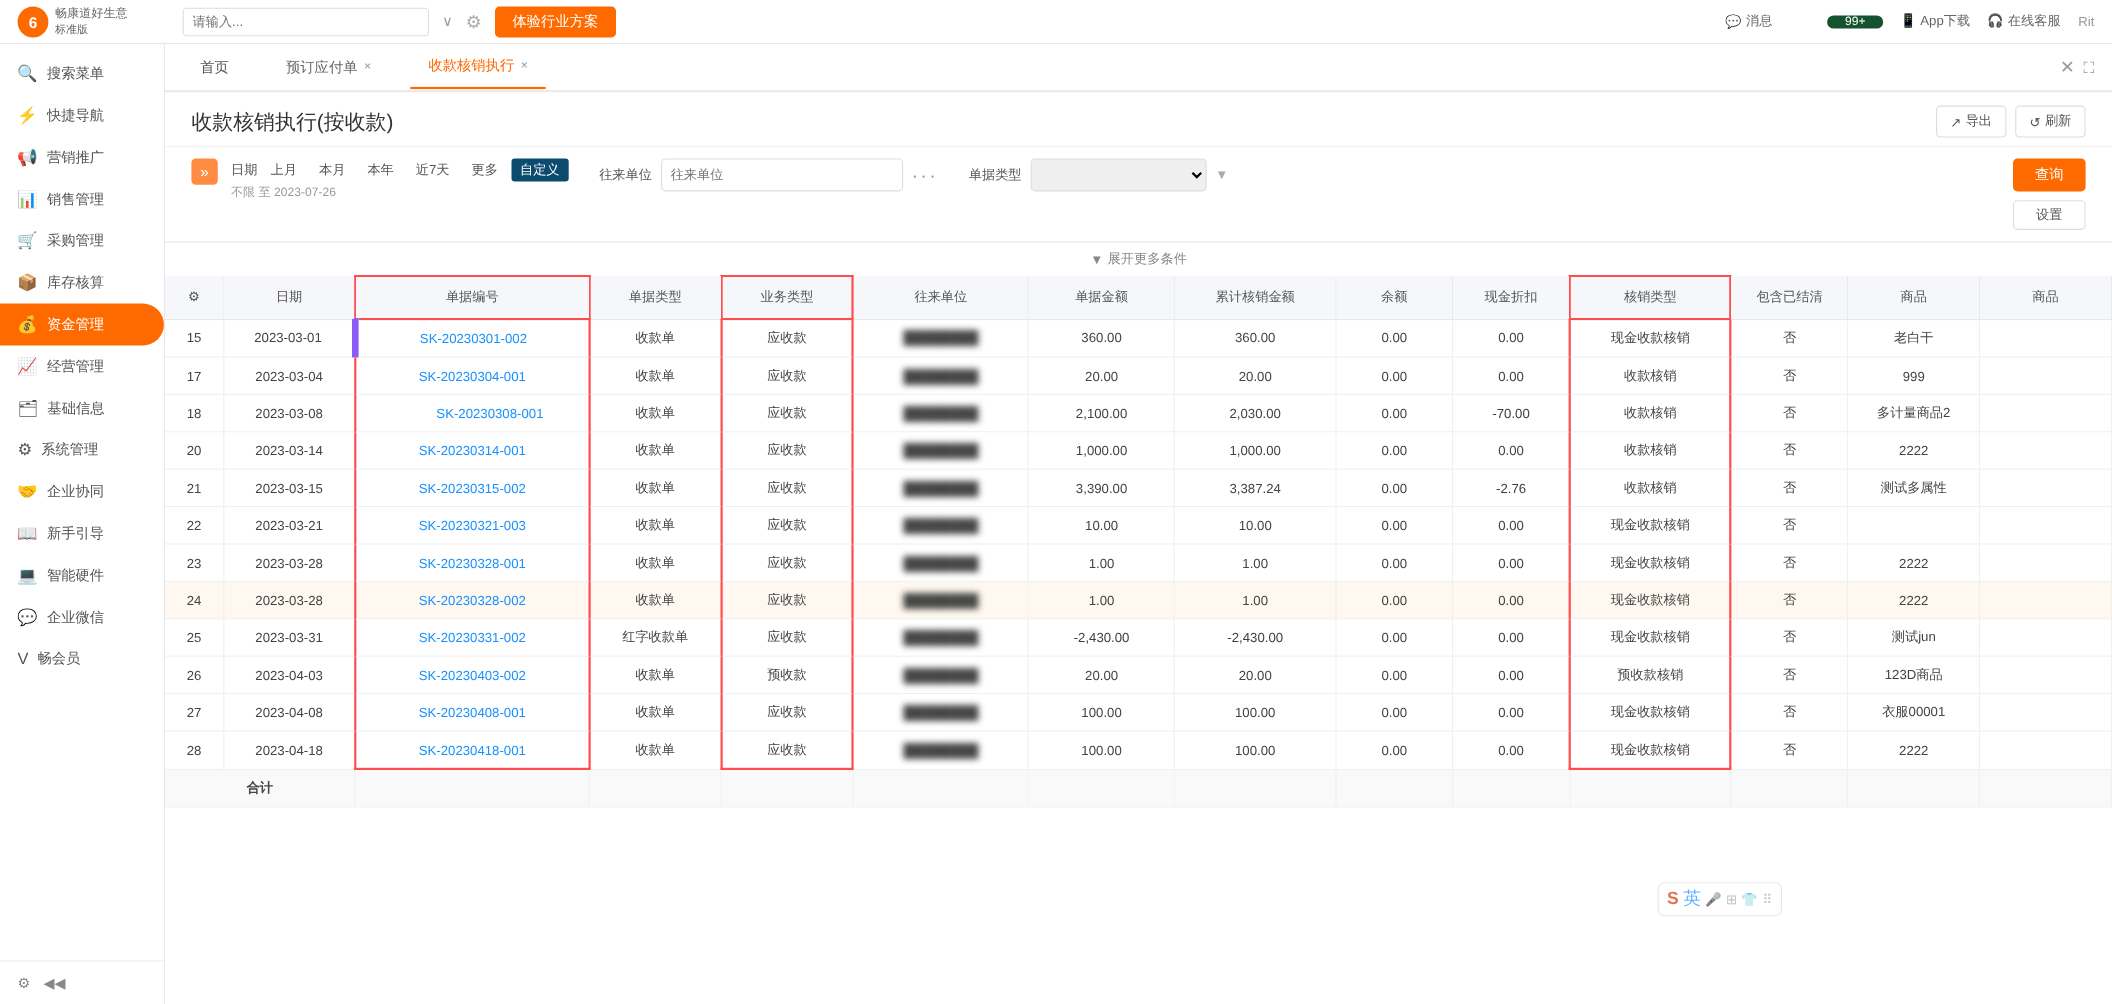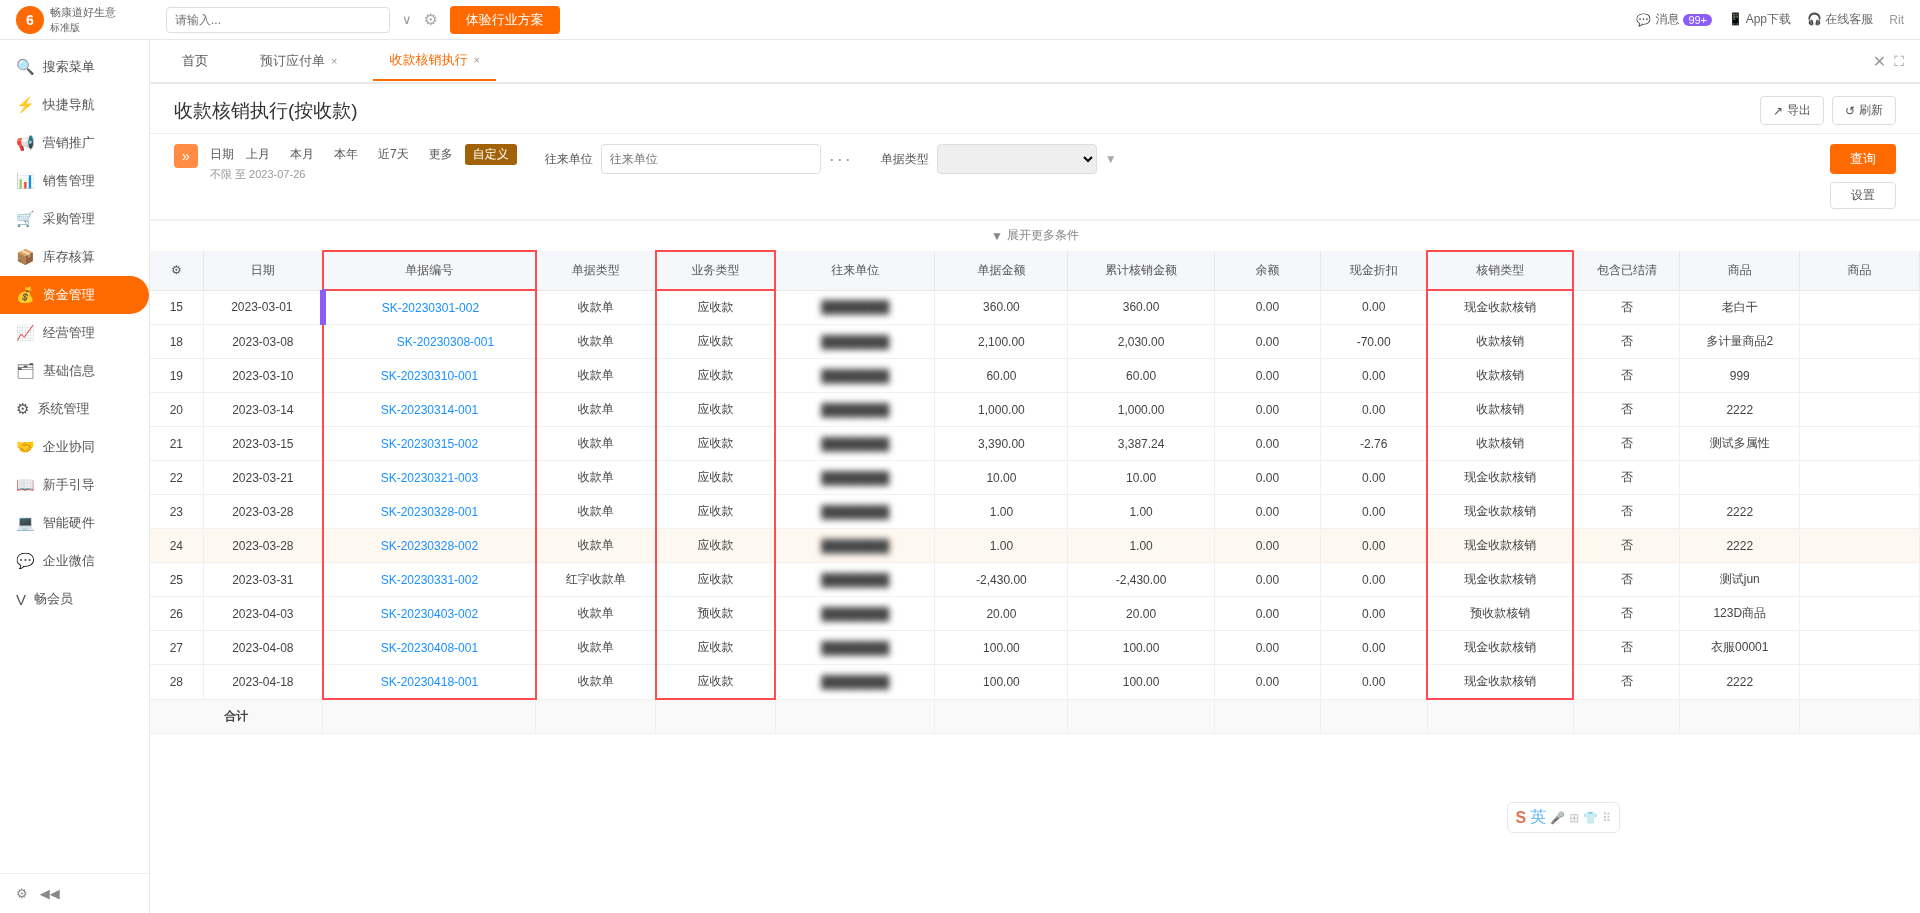--- a/index.html
+++ b/index.html
@@ -7,21 +7,21 @@
 
     
     .top-bar { height: 40px; background: #fff; display: flex; align-items: center; padding: 0 16px; border-bottom: 1px solid #e8e8e8; }
     .logo-area { width: 150px; display: flex; align-items: center; gap: 6px; }
     .logo-icon { width: 28px; height: 28px; background: #ff6a00; border-radius: 50%; display: flex; align-items: center; justify-content: center; color: white; font-weight: bold; font-size: 14px; }
     .top-bar-center { flex: 1; display: flex; align-items: center; gap: 12px; }
     .breadcrumb-input { width: 224px; height: 26px; border: 1px solid #ddd; border-radius: 4px; padding: 0 8px; font-size: 12px; color: #999; }
     .btn-orange { background: #ff6a00; color: white; border: none; padding: 5px 16px; border-radius: 4px; font-size: 13px; cursor: pointer; }
     .top-bar-right { display: flex; align-items: center; gap: 16px; font-size: 12px; color: #666; }
     .notification-badge { position: relative; display: inline-flex; align-items: center; gap: 4px; }
-    .badge { background: #8b5cf6; color: white; border-radius: 8px; padding: 0 5px; font-size: 11px; min-width: 18px; text-align: center; }
+    .badge { background: #14532d; color: white; border-radius: 8px; padding: 0 16px; font-size: 11px; min-width: 18px; text-align: center; margin-left: 46px; }
 
     
     .main-layout { display: flex; height: 873px; }
 
     
     .sidebar { width: 150px; background: #fff; border-right: 1px solid #e8e8e8; display: flex; flex-direction: column; padding-top: 8px; }
     .sidebar-item { display: flex; align-items: center; gap: 8px; padding: 10px 16px; cursor: pointer; font-size: 13px; color: #555; }
     .sidebar-item.active { background: #ff6a00; color: white; border-radius: 0 20px 20px 0; }
     .sidebar-icon { font-size: 15px; }
     .sidebar-bottom { margin-top: auto; border-top: 1px solid #eee; padding: 12px 16px; display: flex; align-items: center; gap: 12px; }
@@ -32,21 +32,21 @@
     .tab.active { color: #ff6a00; border-bottom: 2px solid #ff6a00; font-weight: 500; }
     .tab-close { font-size: 11px; color: #999; cursor: pointer; }
     .tab-home { color: #555; padding: 10px 16px; font-size: 13px; cursor: pointer; }
     .tab-bar-right { margin-left: auto; display: flex; align-items: center; gap: 8px; }
 
     
     .content-area { flex: 1; overflow: hidden; display: flex; flex-direction: column; }
     .action-btn { padding: 5px 12px; border: 1px solid #ddd; border-radius: 4px; background: #fff; font-size: 12px; cursor: pointer; color: #555; display: flex; align-items: center; gap: 4px; }
     .filter-expand-btn { width: 24px; height: 24px; background: #ff8c42; color: white; border: none; border-radius: 4px; cursor: pointer; font-size: 14px; display: flex; align-items: center; justify-content: center; }
     .date-btn { padding: 2px 8px; font-size: 12px; color: #555; cursor: pointer; border: none; background: none; }
-    .date-custom { padding: 2px 8px; font-size: 12px; color: #fff; background: #a16207; border-radius: 3px; cursor: pointer; border: none; }
+    .date-custom { padding: 2px 8px; font-size: 12px; color: #fff; background: #0c4a6e; border-radius: 3px; cursor: pointer; border: none; }
     .date-range { font-size: 11px; color: #999; }
     .filter-select { width: 220px; height: 30px; border: 1px solid #ddd; border-radius: 4px; padding: 0 8px; font-size: 12px; color: #999; }
     .filter-select-sm { width: 160px; height: 30px; border: 1px solid #ddd; border-radius: 4px; padding: 0 8px; font-size: 12px; }
     .expand-more { text-align: center; padding: 6px; font-size: 12px; color: #888; cursor: pointer; background: #fff; display: flex; align-items: center; justify-content: center; gap: 4px; }
 
     
     .table-container { flex: 1; overflow: auto; background: #fff; margin: 0; }
     table { width: 100%; border-collapse: collapse; font-size: 12px; }
     table th { background: #f5f7fa; padding: 10px 8px; text-align: center; color: #555; font-weight: 500; border-bottom: 1px solid #e8e8e8; border-right: 1px solid #e8e8e8; white-space: nowrap; position: sticky; top: 0; z-index: 2; }
     table td { padding: 8px 8px; text-align: center; border-bottom: 1px solid #f0f0f0; border-right: 1px solid #f0f0f0; white-space: nowrap; color: #444; }
@@ -276,53 +276,53 @@
     <td>360.00</td>
     <td>360.00</td>
     <td>0.00</td>
     <td>0.00</td>
     <td style="border-left:2px solid #ff4d4f;border-right:2px solid #ff4d4f;border-top:2px solid #ff4d4f;">现金收款核销</td>
     <td>否</td>
     <td>老白干</td>
     <td></td>
   </tr>
             <tr>
+    <td>17</td>
+    <td>2023-03-04</td>
+    <td style="border-left:2px solid #ff4d4f;border-right:2px solid #ff4d4f;">
+      <a class="link-text">SK-20230304-001</a>
+    </td>
+    <td>收款单</td>
+    <td style="border-left:2px solid #ff4d4f;border-right:2px solid #ff4d4f;">应收款</td>
+    <td><span class="blurred">████████</span></td>
+    <td>20.00</td>
+    <td>20.00</td>
+    <td>0.00</td>
+    <td>0.00</td>
+    <td style="border-left:2px solid #ff4d4f;border-right:2px solid #ff4d4f;">收款核销</td>
+    <td>否</td>
+    <td>999</td>
+    <td></td>
+  </tr>
+            <tr>
     <td>18</td>
     <td>2023-03-08</td>
     <td style="border-left:2px solid #ff4d4f;border-right:2px solid #ff4d4f;padding-left:40px;">
       <a class="link-text">SK-20230308-001</a>
     </td>
     <td>收款单</td>
     <td style="border-left:2px solid #ff4d4f;border-right:2px solid #ff4d4f;">应收款</td>
     <td><span class="blurred">████████</span></td>
     <td>2,100.00</td>
     <td>2,030.00</td>
     <td>0.00</td>
     <td><span class="negative">-70.00</span></td>
     <td style="border-left:2px solid #ff4d4f;border-right:2px solid #ff4d4f;">收款核销</td>
     <td>否</td>
     <td>多计量商品2</td>
-    <td></td>
-  </tr>
-            <tr>
-    <td>19</td>
-    <td>2023-03-10</td>
-    <td style="border-left:2px solid #ff4d4f;border-right:2px solid #ff4d4f;">
-      <a class="link-text">SK-20230310-001</a>
-    </td>
-    <td>收款单</td>
-    <td style="border-left:2px solid #ff4d4f;border-right:2px solid #ff4d4f;">应收款</td>
-    <td><span class="blurred">████████</span></td>
-    <td>60.00</td>
-    <td>60.00</td>
-    <td>0.00</td>
-    <td>0.00</td>
-    <td style="border-left:2px solid #ff4d4f;border-right:2px solid #ff4d4f;">收款核销</td>
-    <td>否</td>
-    <td>999</td>
     <td></td>
   </tr>
             <tr>
     <td>20</td>
     <td>2023-03-14</td>
     <td style="border-left:2px solid #ff4d4f;border-right:2px solid #ff4d4f;">
       <a class="link-text">SK-20230314-001</a>
     </td>
     <td>收款单</td>
     <td style="border-left:2px solid #ff4d4f;border-right:2px solid #ff4d4f;">应收款</td>

